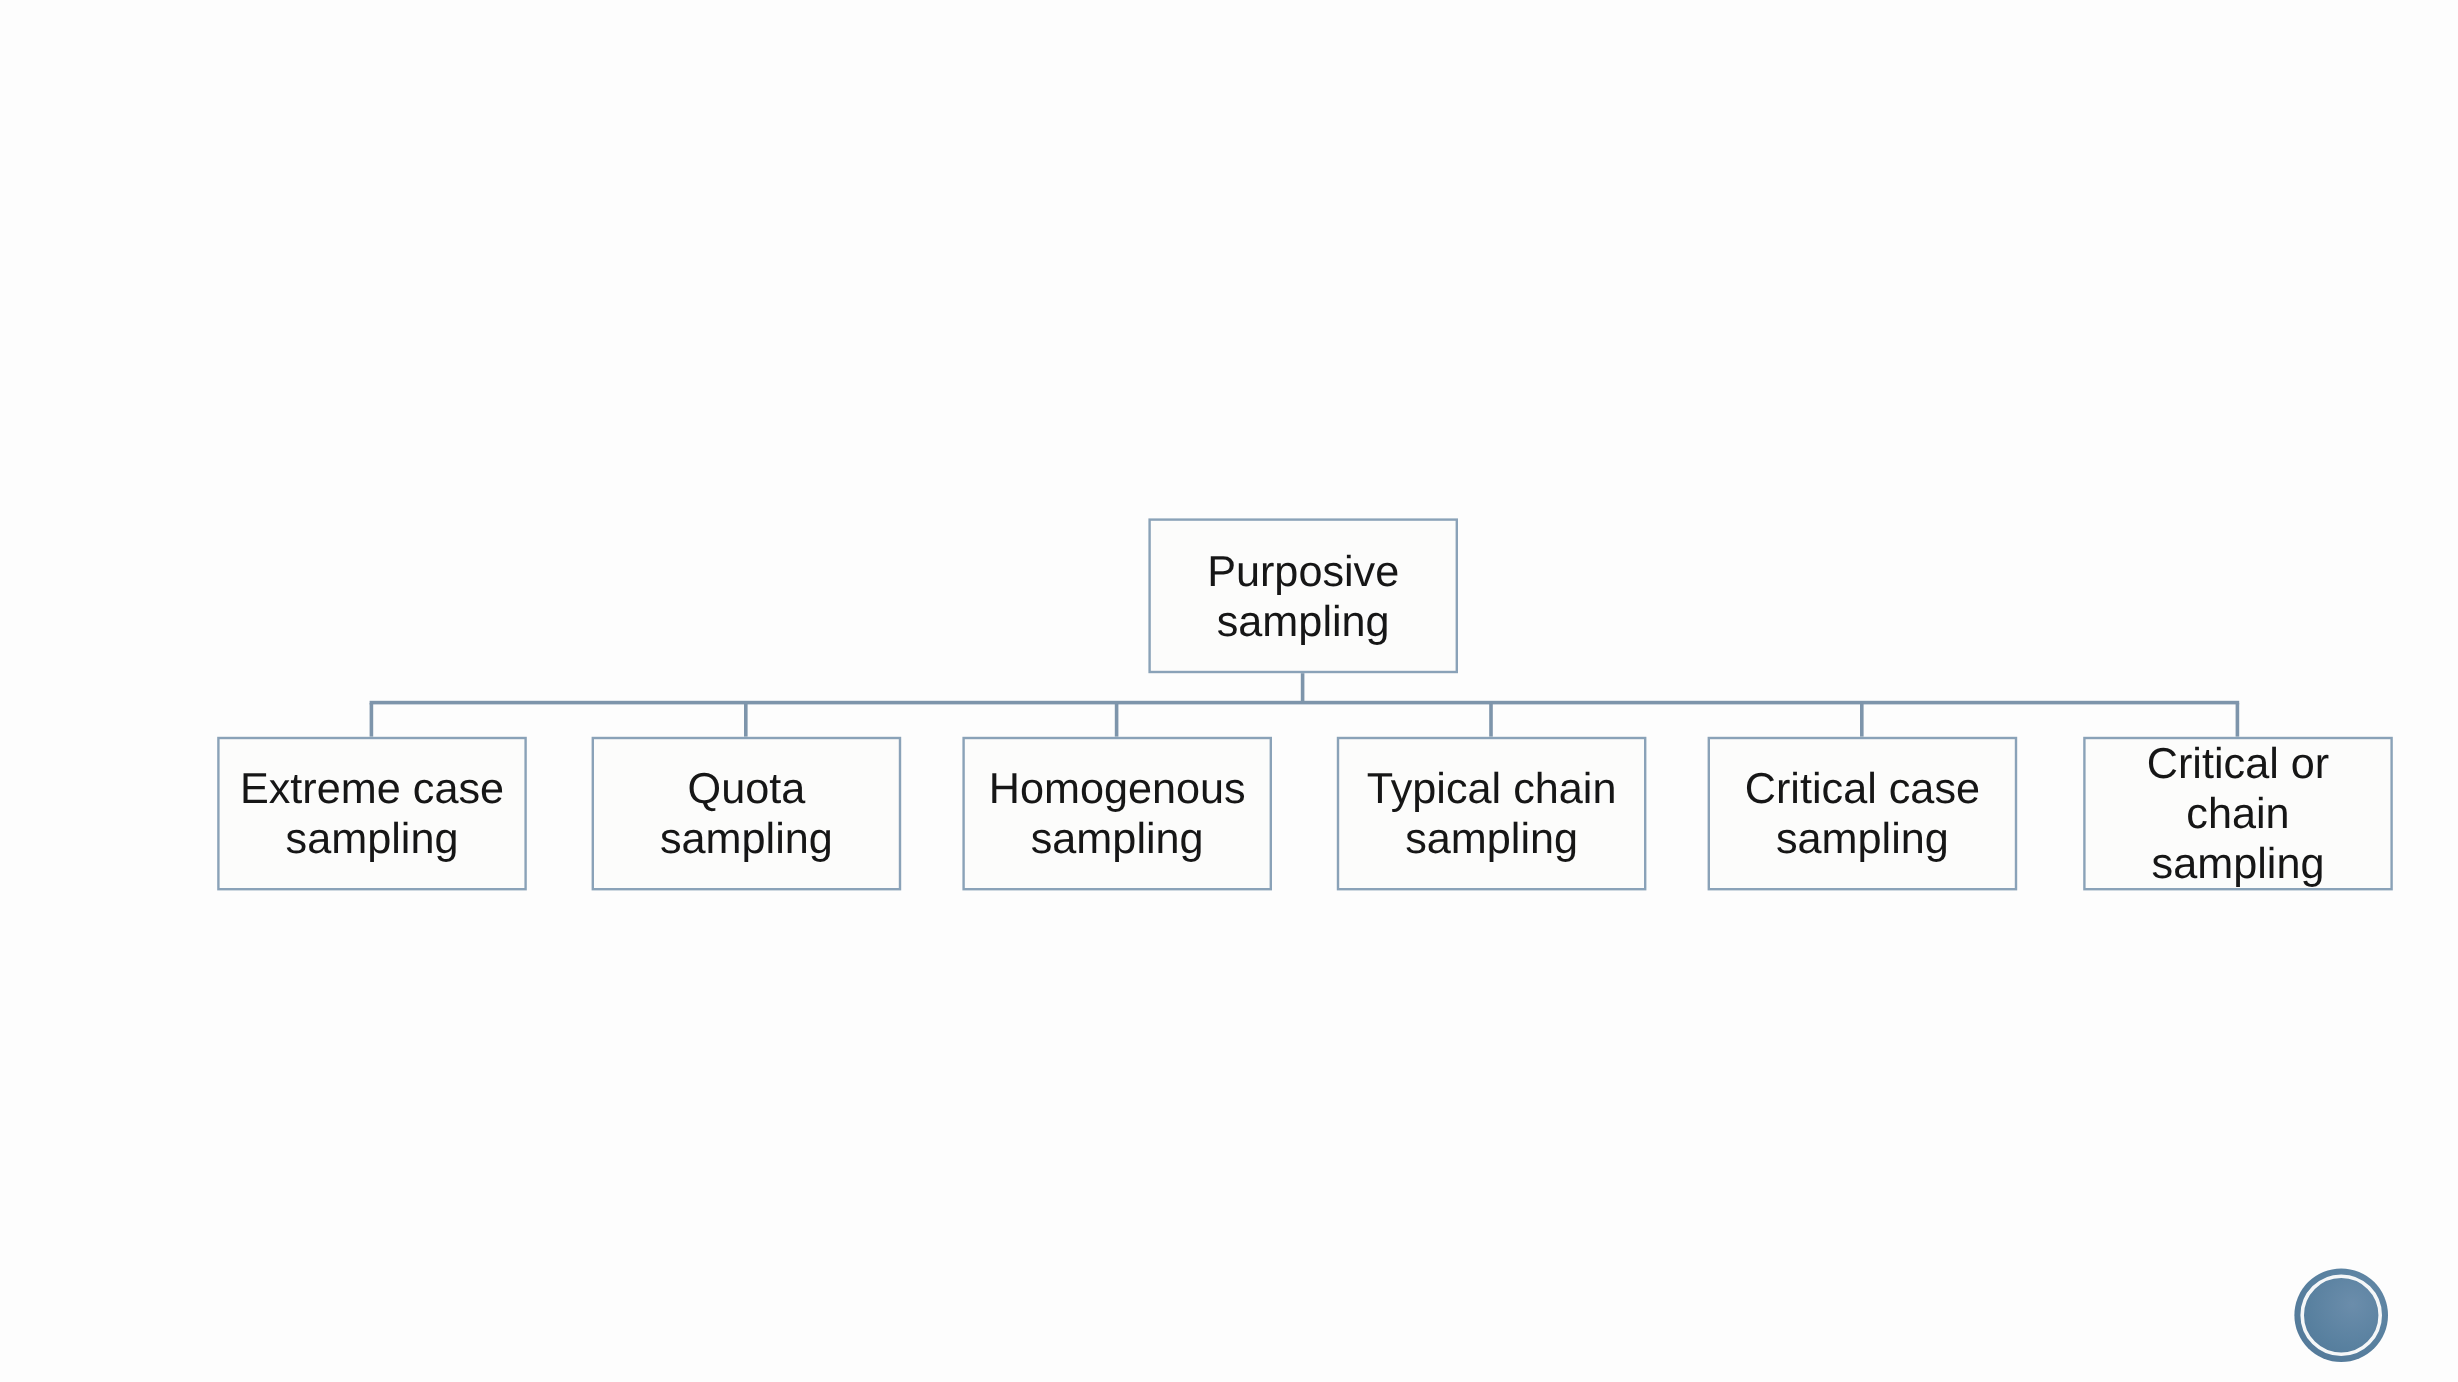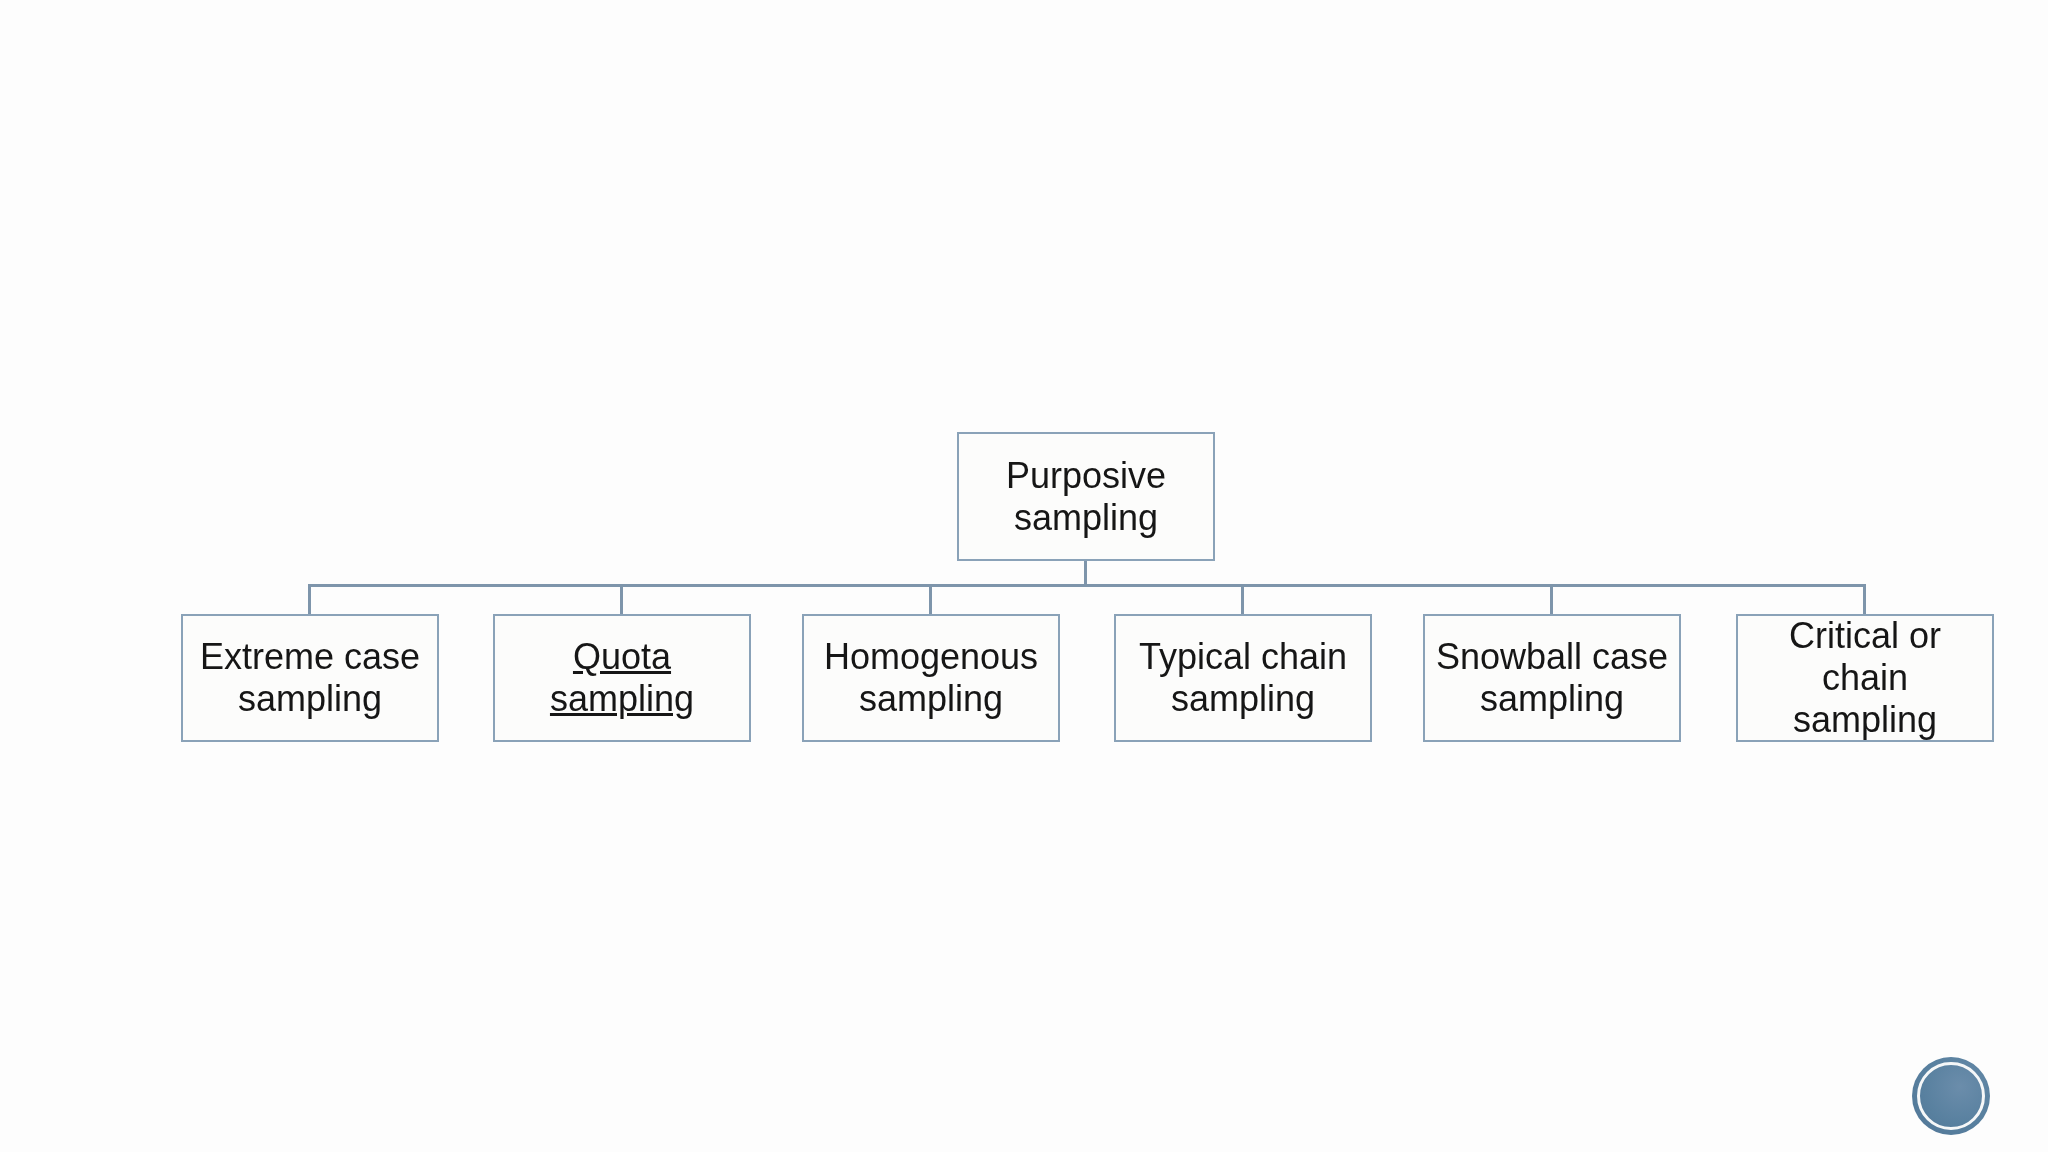--- a/index.html
+++ b/index.html
@@ -71,34 +71,34 @@
   <div class="connector" style="left:620px;top:574px;width:3px;height:28px;"></div>
   <div class="connector" style="left:929px;top:574px;width:3px;height:28px;"></div>
   <div class="connector" style="left:1241px;top:574px;width:3px;height:28px;"></div>
   <div class="connector" style="left:1550px;top:574px;width:3px;height:28px;"></div>
   <div class="connector" style="left:1863px;top:574px;width:3px;height:28px;"></div>
 
   <div class="node" style="left:181px;top:602px;width:258px;height:128px;align-items:center;">
     <span>Extreme case
 sampling</span>
   </div>
-  <div class="node" style="left:493px;top:602px;width:258px;height:128px;text-decoration:underline;">
+  <div class="node" style="left:493px;top:602px;width:258px;height:128px;">
     <span>Quota
 sampling</span>
   </div>
   <div class="node" style="left:802px;top:602px;width:258px;height:128px;text-align:center;">
     <span>Homogenous
 sampling</span>
   </div>
   <div class="node" style="left:1114px;top:602px;width:258px;height:128px;">
     <span>Typical chain
 sampling</span>
   </div>
   <div class="node" style="left:1423px;top:602px;width:258px;height:128px;">
-    <span>Snowball case
+    <span>Critical case
 sampling</span>
   </div>
   <div class="node" style="left:1736px;top:602px;width:258px;height:128px;">
     <span>Critical or
 chain
 sampling</span>
   </div>
 
   <div class="stamp"></div>
 

